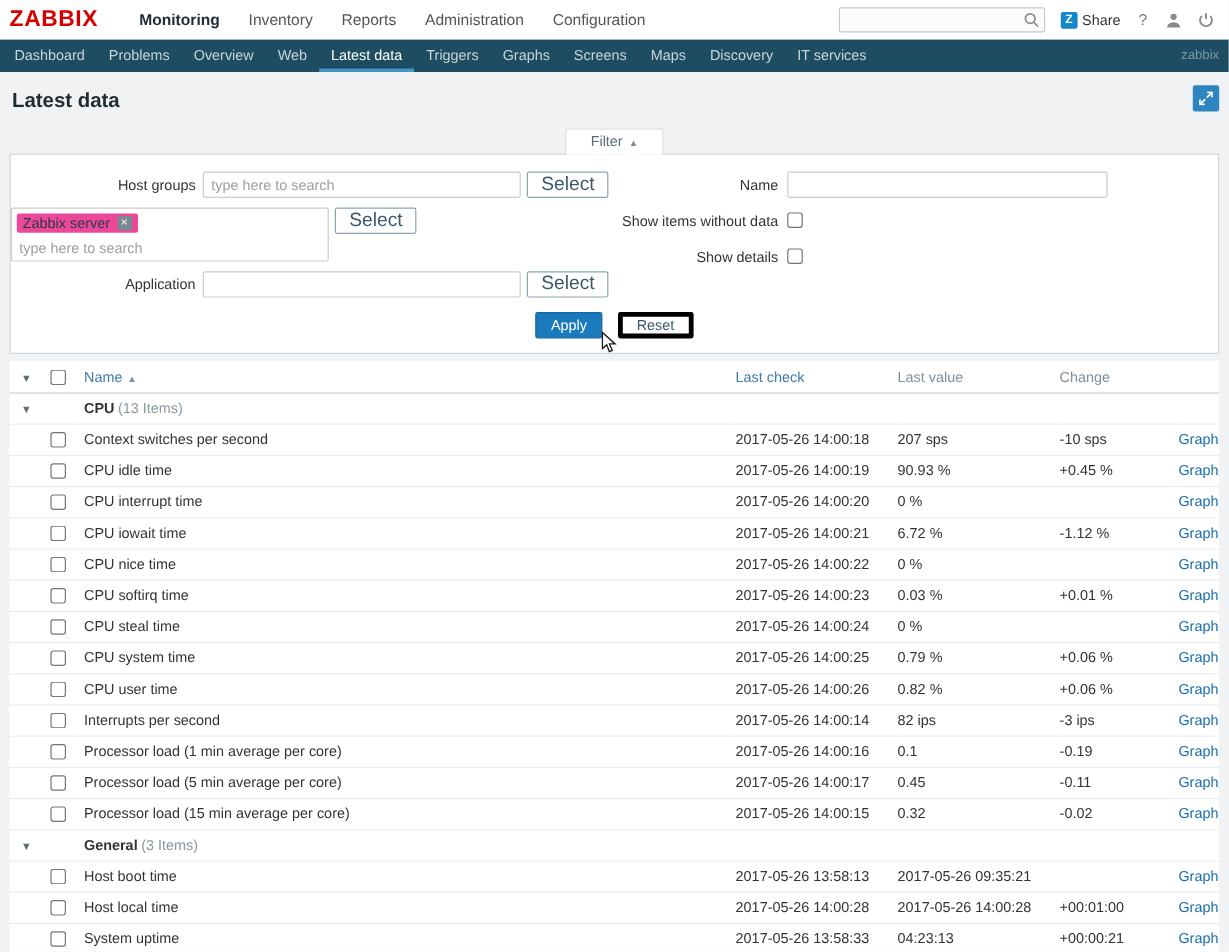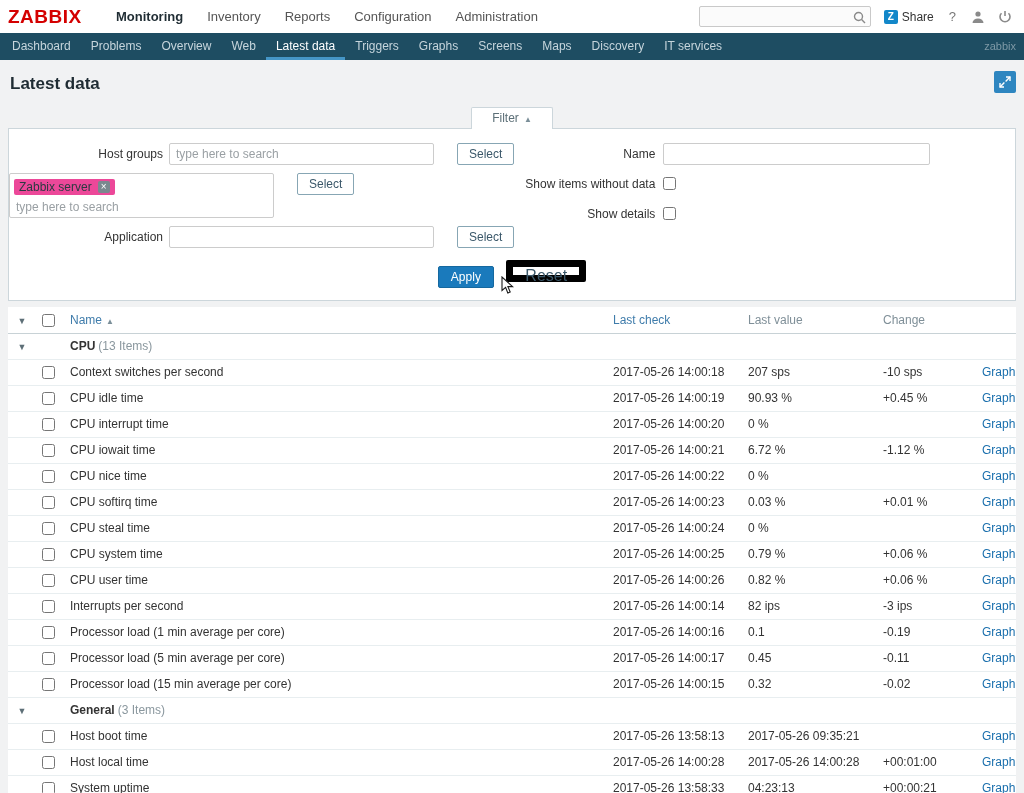--- a/index.html
+++ b/index.html
@@ -44,29 +44,29 @@
   .filter-panel { background: #fff; border: 1px solid #ccd6db; position: relative; padding: 14px 0 12px; }
   .filter-cols { display: flex; }
   .fcol { display: flex; flex-direction: column; gap: 8px; }
   .fcol-right { margin-left: 4px; }
   .frow { display: flex; align-items: flex-start; }
   .flabel { width: 160px; text-align: right; padding-right: 6px; font-size: 12px; color: #333; line-height: 22px; padding-left: 44px; }
   .flabel-r { width: 145px; text-align: right; padding-right: 8px; font-size: 12px; color: #333; line-height: 22px; }
   .ftext { width: 265px; height: 22px; border: 1px solid #ccc; border-radius: 2px; font-size: 12px; padding: 0 6px; color: #333; outline: none; background: #fff; }
   .ftext-r { width: 267px; }
   .ftext::placeholder, .searchbox input::placeholder { color: #9aa0a4; }
-  .select-btn { margin-left: 23px; height: 22px; padding: 0 11px; font-size: 12px; color: #3b586a; background: #fff; border: 1px solid #87a6b4; border-radius: 2px; cursor: pointer; }
+  .select-btn { margin-left: 5px; height: 22px; padding: 0 11px; font-size: 16px; color: #3b586a; background: #fff; border: 1px solid #87a6b4; border-radius: 2px; cursor: pointer; }
   .hosts-box { width: 265px; min-height: 44px; border: 1px solid #ccc; border-radius: 2px; padding: 3px 4px; cursor: text; }
   .chip { display: inline-flex; align-items: center; background: #ec4899; color: #2b3a42; font-size: 12px; padding: 1px 5px; border-radius: 2px; }
   .chip-x { margin-left: 6px; background: #7a888f; color: #fff; font-size: 10px; line-height: 12px; padding: 0 3px; border-radius: 2px; cursor: pointer; }
   .hosts-ph { font-size: 12px; color: #9aa0a4; padding: 5px 2px 0; }
   .fcheck { width: 13px; height: 13px; margin-top: 4px; cursor: pointer; }
   .filter-buttons { margin-top: 12px; text-align: center; }
   .apply-btn { background: #1a7abc; border: 1px solid #15689f; color: #fff; height: 22px; padding: 0 12px; font-size: 12px; border-radius: 2px; cursor: pointer; }
-  .reset-btn { margin-left: 8px; background: #fff; border: 7px solid #000000; color: #3b586a; height: 22px; padding: 0 12px; font-size: 16px; border-radius: 2px; cursor: pointer; }
+  .reset-btn { margin-left: 8px; background: #fff; border: 4px solid #000000; color: #3b586a; height: 22px; padding: 0 12px; font-size: 12px; border-radius: 2px; cursor: pointer; }
   .cursor-pointer-icon { position: absolute; left: 492px; top: 147px; z-index: 5; pointer-events: none; }
 
   
   .table-panel { margin: 6px 8px 0; background: #fff; }
   table.latest { width: 100%; border-collapse: collapse; table-layout: fixed; font-size: 12px; }
   table.latest th, table.latest td { height: 26px; vertical-align: middle; border-bottom: 1px solid #e8eef0; padding: 0; text-align: left; font-weight: normal; }
   table.latest thead th { border-bottom: 1px solid #c8d2d6; }
   .c-arrow { text-align: center !important; }
   .tri { color: #5d6f77; font-size: 9px; cursor: pointer; }
   .tbl-check { width: 13px; height: 13px; margin-left: 6px; cursor: pointer; vertical-align: middle; }
@@ -80,22 +80,22 @@
 </style>
 </head>
 <body>
 
 <header class="topbar">
   <div class="logo">ZABBIX</div>
   <nav class="topnav">
     <span class="tn-item active">Monitoring</span>
     <span class="tn-item">Inventory</span>
     <span class="tn-item">Reports</span>
+    <span class="tn-item">Administration</span>
     <span class="tn-item">Configuration</span>
-    <span class="tn-item">Administration</span>
   </nav>
   <div class="topbar-right">
     <div class="searchbox">
       <input type="text" value="" style="">
       <span class="search-icon">
         <svg width="13" height="13" viewBox="0 0 13 13">
             <circle cx="5.5" cy="5.5" r="4" fill="none" stroke="#8a8a8a" stroke-width="1.4"></circle>
             <line x1="8.6" y1="8.6" x2="12" y2="12" stroke="#8a8a8a" stroke-width="1.4"></line>
           </svg>
       </span>

